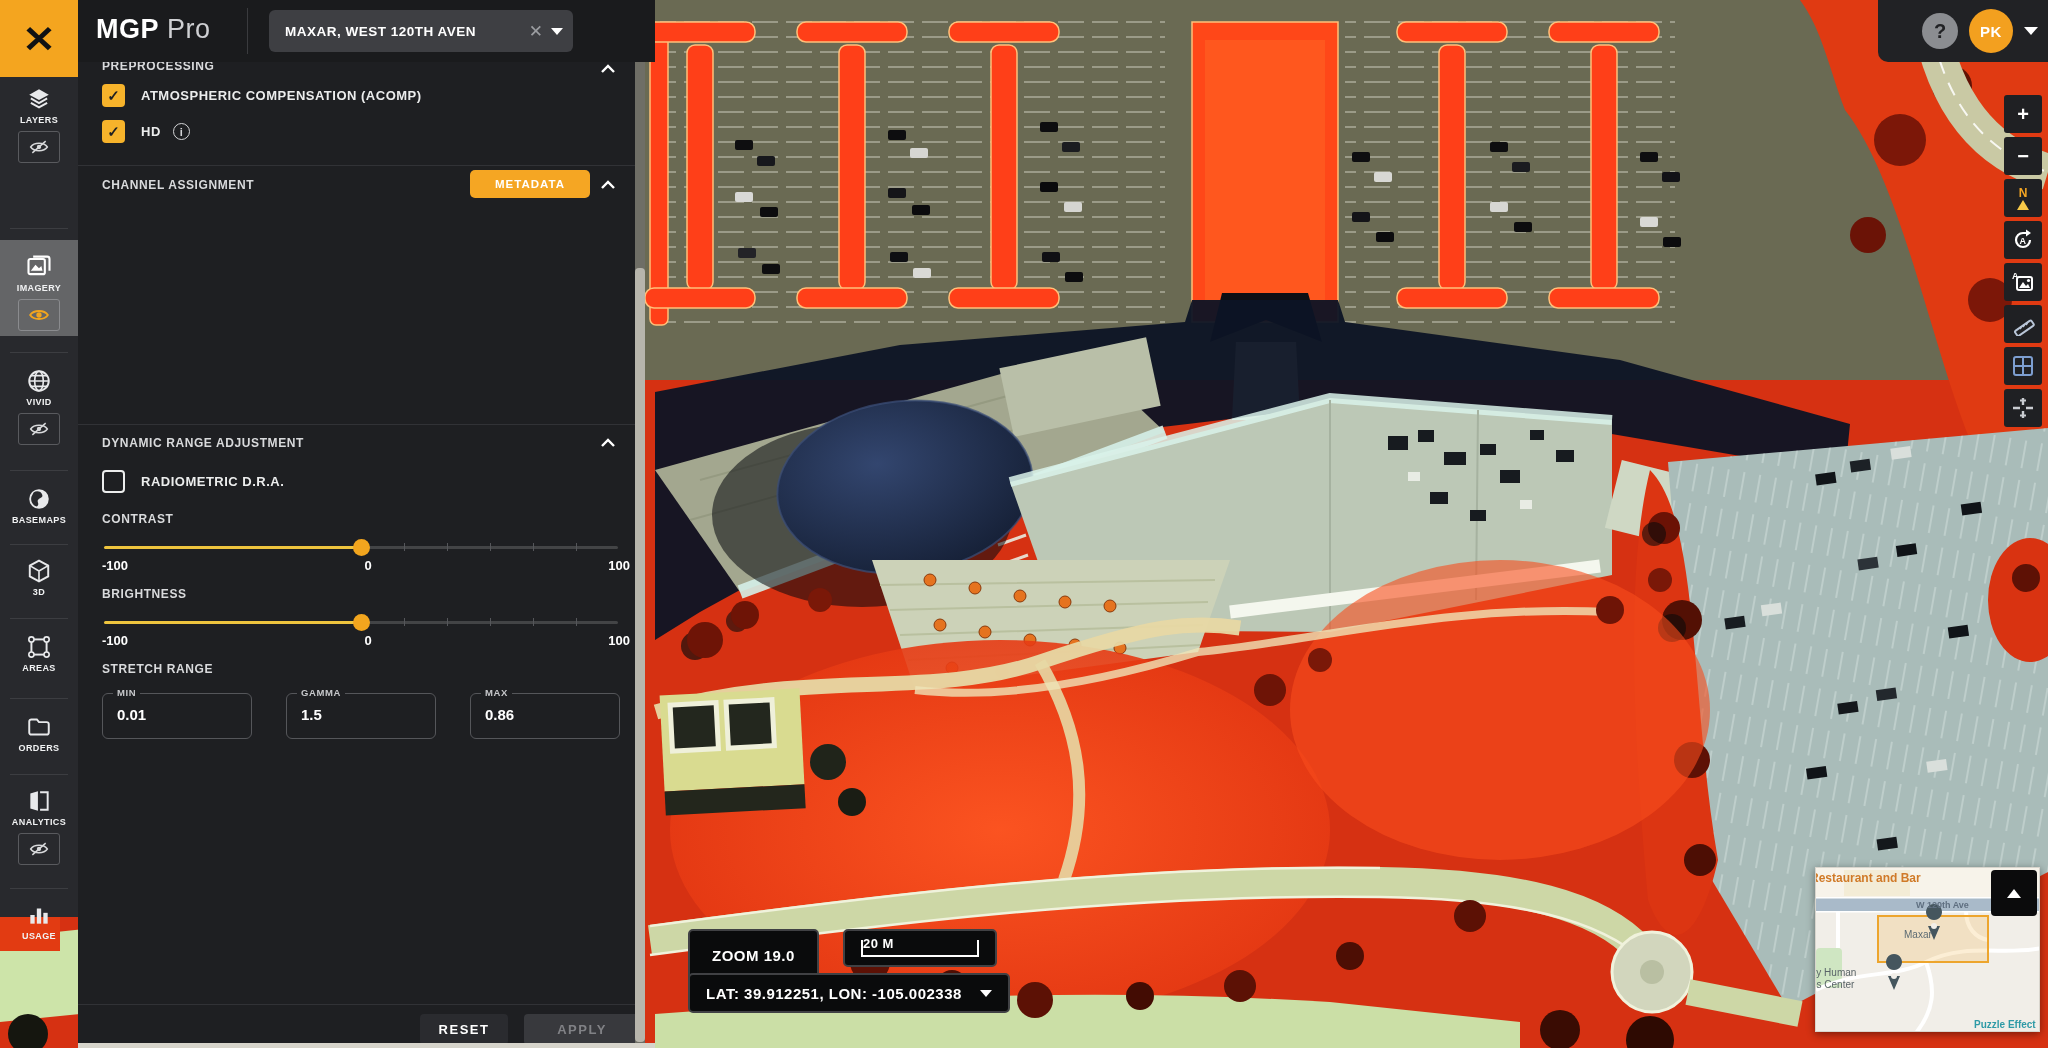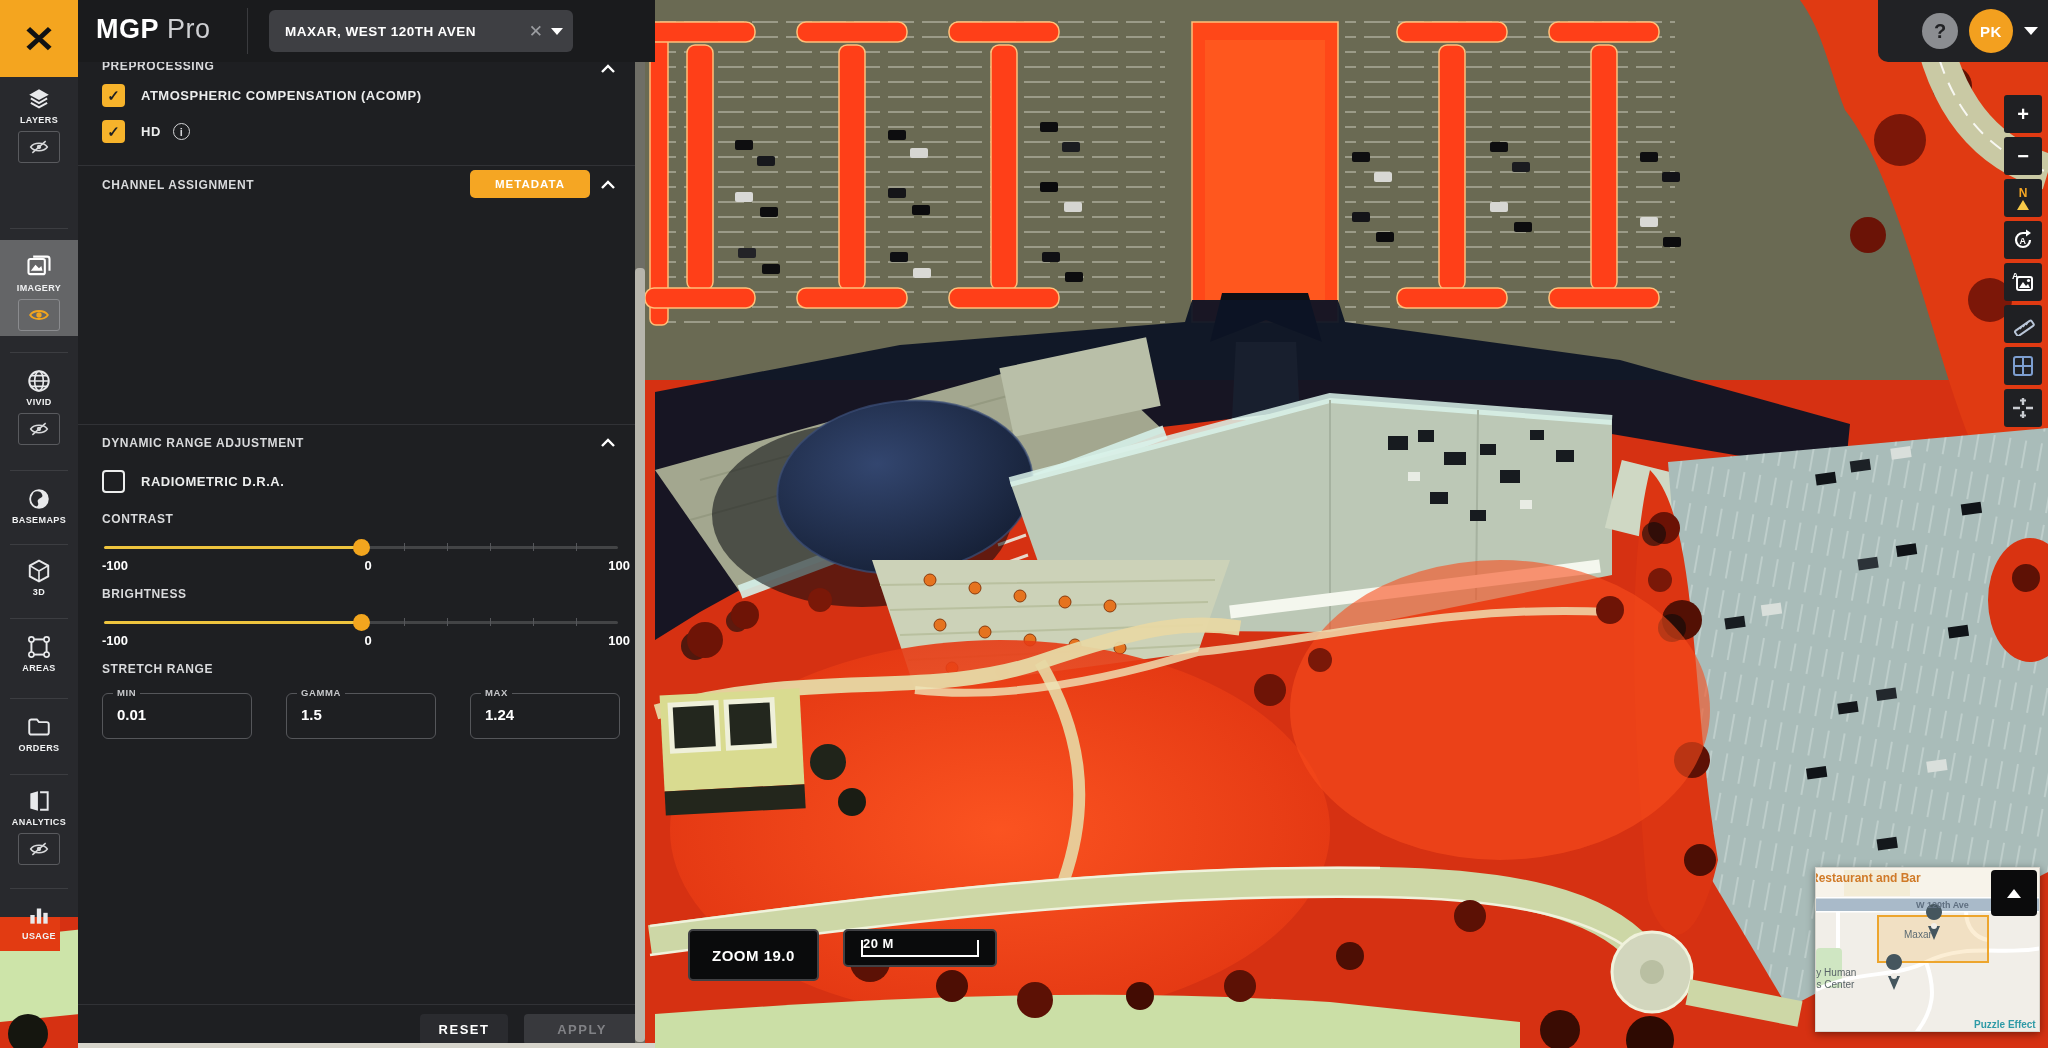--- a/index.html
+++ b/index.html
@@ -360,20 +360,24 @@
   </div>
 
   <div class="mchip zoomchip">
     <span>ZOOM 19.0</span>
   </div>
   <div class="mchip scalechip">
     <div class="scale-bracket">
       <span>20 M</span>
     </div>
   </div>
+  <div class="mchip coordchip">
+    <span>LAT: 39.912251, LON: -105.002338</span>
+    <div class="caret-down"></div>
+  </div>
 
   <div class="rtools">
     <div class="tool">
         <span class="glyph">+</span>
       </div>
     <div class="tool">
         <span class="glyph">−</span>
       </div>
     <div class="tool">
       <div style="text-align:center;line-height:1;">
@@ -638,21 +642,21 @@
     <div class="stretchbox" style="left:24px;top:631px;text-align:right;">
       <div class="legend">MIN</div>
       <div class="val">0.01</div>
     </div>
     <div class="stretchbox" style="left:208px;top:631px;">
       <div class="legend">GAMMA</div>
       <div class="val">1.5</div>
     </div>
     <div class="stretchbox" style="left:392px;top:631px;">
       <div class="legend">MAX</div>
-      <div class="val">1.24</div>
+      <div class="val">0.86</div>
     </div>
 
     <div class="p-div" style="top:942px;"></div>
     <div class="pfoot-btn reset" style="left:342px;top:952px;width:88px;">RESET</div>
     <div class="pfoot-btn apply" style="left:446px;top:952px;width:116px;">APPLY</div>
 
     <div class="pscroll">
         <div class="thumb"></div>
       </div>
   </div>

